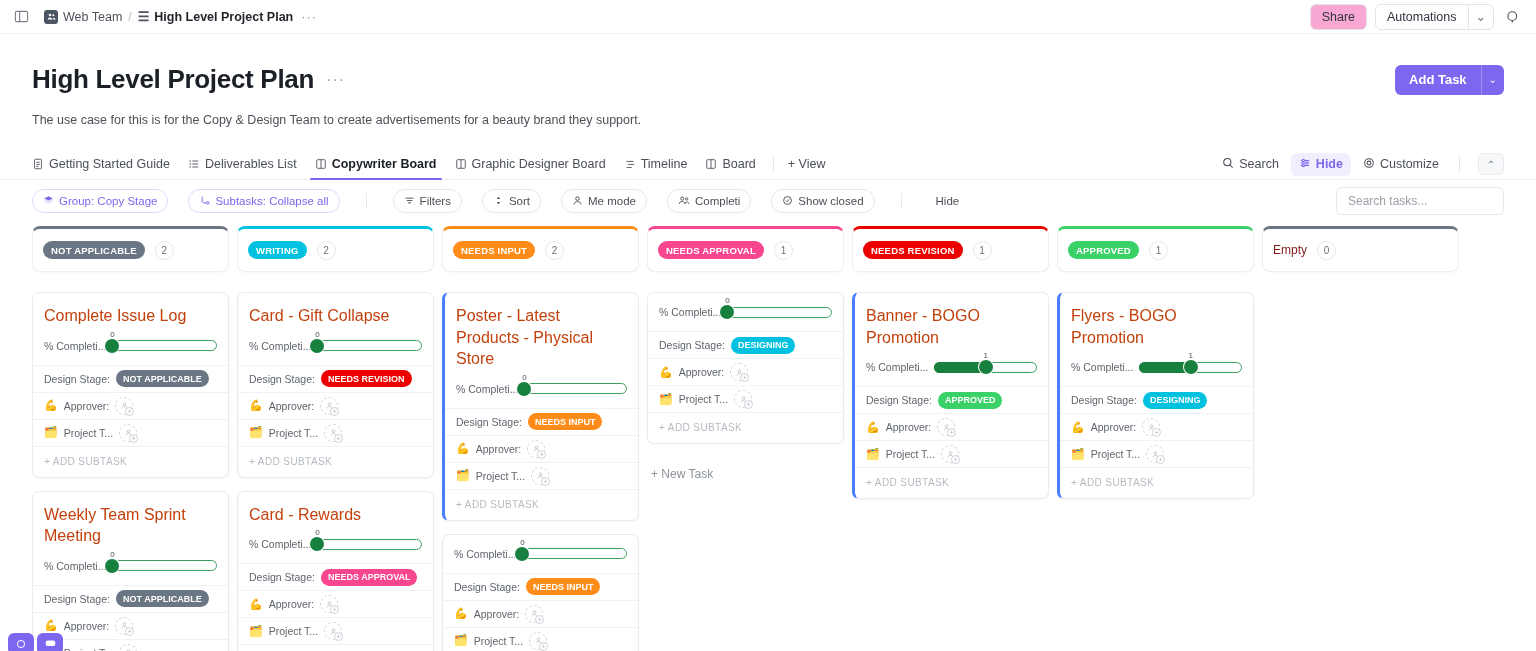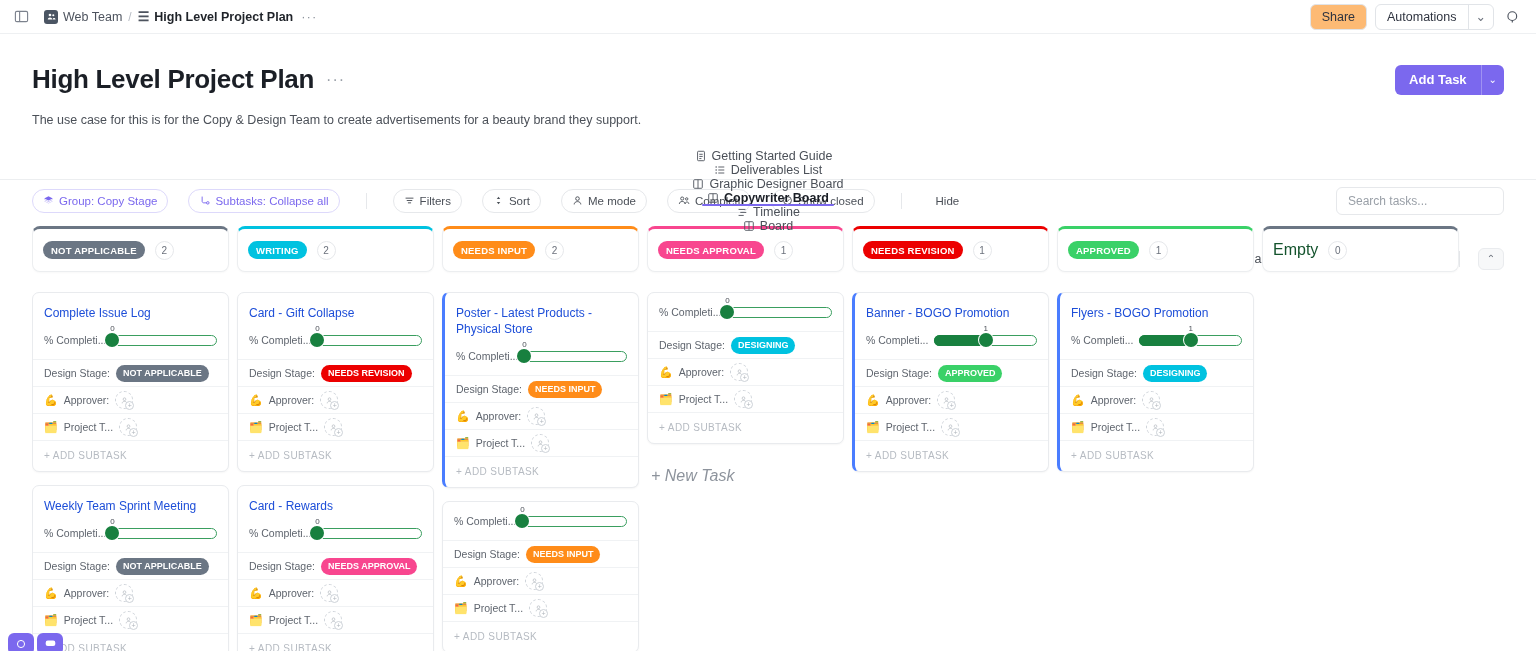--- a/index.html
+++ b/index.html
@@ -26,21 +26,21 @@
   .crumb-sep { color:#b7bcc4; font-size:12px; }
   .crumb-dots { color:#8d939c; letter-spacing:1px; font-size:13px; margin-left:2px; }
   .team-badge {
     width:14px;height:14px;border-radius:3px;background:#4b5563;
     display:flex;align-items:center;justify-content:center;color:#fff;font-size:8px;
   }
   .list-glyph { color:#4d535e; font-size:13px; }
   .topbar-right { margin-left:auto; display:flex; align-items:center; gap:8px; }
   .btn-outline {
     height:26px; padding:0 11px; border:1px solid #e1e4e8; border-radius:6px;
-    background:#fdba74; font-size:12.5px; color:#2f3440; display:flex; align-items:center;
+    background:#f9a8d4; font-size:12.5px; color:#2f3440; display:flex; align-items:center;
     cursor:pointer;
   }
   .btn-split { display:flex; align-items:center; border:1px solid #e1e4e8; border-radius:6px; height:26px; overflow:hidden;}
   .btn-split > .seg { padding:0 11px; height:100%; display:flex; align-items:center; font-size:12.5px; color:#2f3440; cursor:pointer;}
   .btn-split > .seg.caret { border-left:1px solid #e1e4e8; padding:0 7px; color:#6b717c;}
   .search-circle { width:22px;height:22px;display:flex;align-items:center;justify-content:center;color:#4d535e; cursor:pointer;}
 
   
   .page { padding: 0 32px; }
   .title-row { display:flex; align-items:center; gap:12px; margin-top: 30px; }
@@ -48,21 +48,21 @@
   .title-dots { color:#9aa0a8; font-size:16px; letter-spacing:1px; }
   .add-task-btn {
     margin-left:auto; display:flex; align-items:stretch; height:30px;
     background:#7b68ee; border-radius:6px; overflow:hidden; cursor:pointer;
   }
   .add-task-btn .lbl { padding:0 14px; color:#fff; font-size:13px; font-weight:700; display:flex; align-items:center;}
   .add-task-btn .car { padding:0 7px; color:#fff; display:flex; align-items:center; border-left:1px solid rgba(255,255,255,.28); font-size:10px;}
   .desc { margin-top: 18px; font-size: 12.5px; color:#4b5058; }
 
   
-  .tabs-row { margin-top: 22px; display:flex; align-items:center; height:30px;flex-direction:column; }
+  .tabs-row { margin-top: 22px; display:flex; align-items:center; height:30px; }
   .tab { display:flex; align-items:center; gap:5px; font-size:12.5px; color:#4b5058; padding:0 9px; height:30px; cursor:pointer; position:relative;}
   .tab:first-child { padding-left:0; }
   .tab.active { color:#1b1f26; font-weight:700; }
   .tab.active:after {
     content:""; position:absolute; left:4px; right:4px; bottom:-1px; height:2px; background:#7b68ee; border-radius:2px;
   }
   .tab .ic { color:#555a63; display:flex; align-items:center;}
   .tab-div { width:1px; height:16px; background:#e6e8eb; margin:0 8px; }
   .addview { font-size:12.5px; color:#4b5058; cursor:pointer; padding:0 6px;}
   .tabs-right { margin-left:auto; display:flex; align-items:center; gap:4px; }
@@ -100,34 +100,34 @@
     background:#fff; border:1px solid #eceef0; border-radius:8px;
     border-top-width:3px; border-top-style:solid;
     height:46px; display:flex; align-items:center; padding:0 10px; gap:10px;
     box-shadow:0 1px 2px rgba(0,0,0,.03);
   }
   .status-tag {
     height:18px; padding:0 8px; border-radius:9px; color:#fff;
     font-size:9.5px; font-weight:700; letter-spacing:.2px;
     display:flex; align-items:center; white-space:nowrap; text-transform:uppercase;
   }
-  .status-plain { font-size:16px; color:#14532d; font-weight:400;}
+  .status-plain { font-size:12px; color:#7f1d1d; font-weight:400;}
   .count-chip {
     min-width:19px;height:19px;border-radius:50%;border:1px solid #e6e8eb;
     display:flex;align-items:center;justify-content:center;font-size:10px;color:#6b717c;background:#fff;
   }
   .col-body { margin-top:20px; display:flex; flex-direction:column; gap:13px; }
 
   .card {
     background:#fff; border:1px solid #e9ebee; border-radius:7px;
     box-shadow:0 1px 2px rgba(0,0,0,.04);
     overflow:hidden; cursor:pointer;
   }
   .card.sel { border-left:3px solid #4a7dff; }
-  .card-title { font-size:12px; color:#1d4ed8; padding:12px 11px 0 11px; line-height:1.35; }
+  .card-title { font-size:16px; color:#c2410c; padding:12px 11px 0 11px; line-height:1.35; }
   .field-row {
     display:flex; align-items:center; gap:6px; padding:0 11px; height:27px;
     border-top:1px solid #f0f2f4; font-size:10.5px; color:#5d636d;
   }
   .field-row.first { border-top:none; height:38px; }
   .flabel { white-space:nowrap; color:#5f656e; font-size:10.5px; }
   .slider { position:relative; flex:1; height:22px; display:flex; align-items:center; }
   .slider-track {
     position:absolute; left:0; right:0; height:11px; border:1px solid #3a9e5f; border-radius:6px; background:#fff;
   }
@@ -149,21 +149,21 @@
   .avatar-add svg { width:9px;height:9px; }
   .avatar-add .plus {
     position:absolute; right:-2px; bottom:-2px; width:9px;height:9px;border-radius:50%;
     background:#fff; border:1px solid #cdd2d8; color:#b0b6bd; font-size:7px;
     display:flex;align-items:center;justify-content:center; line-height:1;
   }
   .add-subtask {
     padding:9px 11px 10px 11px; font-size:10px; color:#b6bbc2; letter-spacing:.4px;
     border-top:1px solid #f0f2f4; text-transform:uppercase; cursor:pointer;
   }
-  .new-task { padding:10px 2px 0 4px; font-size:16px; color:#8d939c; cursor:pointer;font-style:italic; }
+  .new-task { padding:10px 2px 0 4px; font-size:12px; color:#8d939c; cursor:pointer; }
 
   .float-widget {
     position:absolute; left:8px; bottom:-4px; display:flex; gap:3px;
   }
   .fw-btn {
     width:26px;height:22px;border-radius:6px;background:#7b68ee;
     display:flex;align-items:center;justify-content:center;color:#fff;font-size:10px;
   }
 </style>
 </head>
@@ -243,37 +243,37 @@
             <line x1="5" y1="3.5" x2="12" y2="3.5"></line>
             <line x1="5" y1="7" x2="12" y2="7"></line>
             <line x1="5" y1="10.5" x2="12" y2="10.5"></line>
             <circle cx="2.5" cy="3.5" r=".9" fill="currentColor" stroke="none"></circle>
             <circle cx="2.5" cy="7" r=".9" fill="currentColor" stroke="none"></circle>
             <circle cx="2.5" cy="10.5" r=".9" fill="currentColor" stroke="none"></circle>
           </svg>
       </span>
       <span>Deliverables List</span>
     </div>
+    <div class="tab active">
+      <span class="ic">
+        <svg viewBox="0 0 14 14" width="12" height="12" fill="none" stroke="currentColor" stroke-width="1.1">
+            <rect x="2" y="2" width="10" height="10" rx="1"></rect>
+            <line x1="7" y1="2" x2="7" y2="12"></line>
+          </svg>
+      </span>
+      <span>Copywriter Board</span>
+    </div>
     <div class="tab">
       <span class="ic">
         <svg viewBox="0 0 14 14" width="12" height="12" fill="none" stroke="currentColor" stroke-width="1.1">
             <rect x="2" y="2" width="10" height="10" rx="1"></rect>
             <line x1="7" y1="2" x2="7" y2="12"></line>
           </svg>
       </span>
       <span>Graphic Designer Board</span>
-    </div>
-    <div class="tab active">
-      <span class="ic">
-        <svg viewBox="0 0 14 14" width="12" height="12" fill="none" stroke="currentColor" stroke-width="1.1">
-            <rect x="2" y="2" width="10" height="10" rx="1"></rect>
-            <line x1="7" y1="2" x2="7" y2="12"></line>
-          </svg>
-      </span>
-      <span>Copywriter Board</span>
     </div>
     <div class="tab">
       <span class="ic">
         <svg viewBox="0 0 14 14" width="12" height="12" fill="none" stroke="currentColor" stroke-width="1.1">
             <line x1="3" y1="4" x2="11" y2="4"></line>
             <line x1="5" y1="7.5" x2="12" y2="7.5"></line>
             <line x1="3" y1="11" x2="9" y2="11"></line>
           </svg>
       </span>
       <span>Timeline</span>

